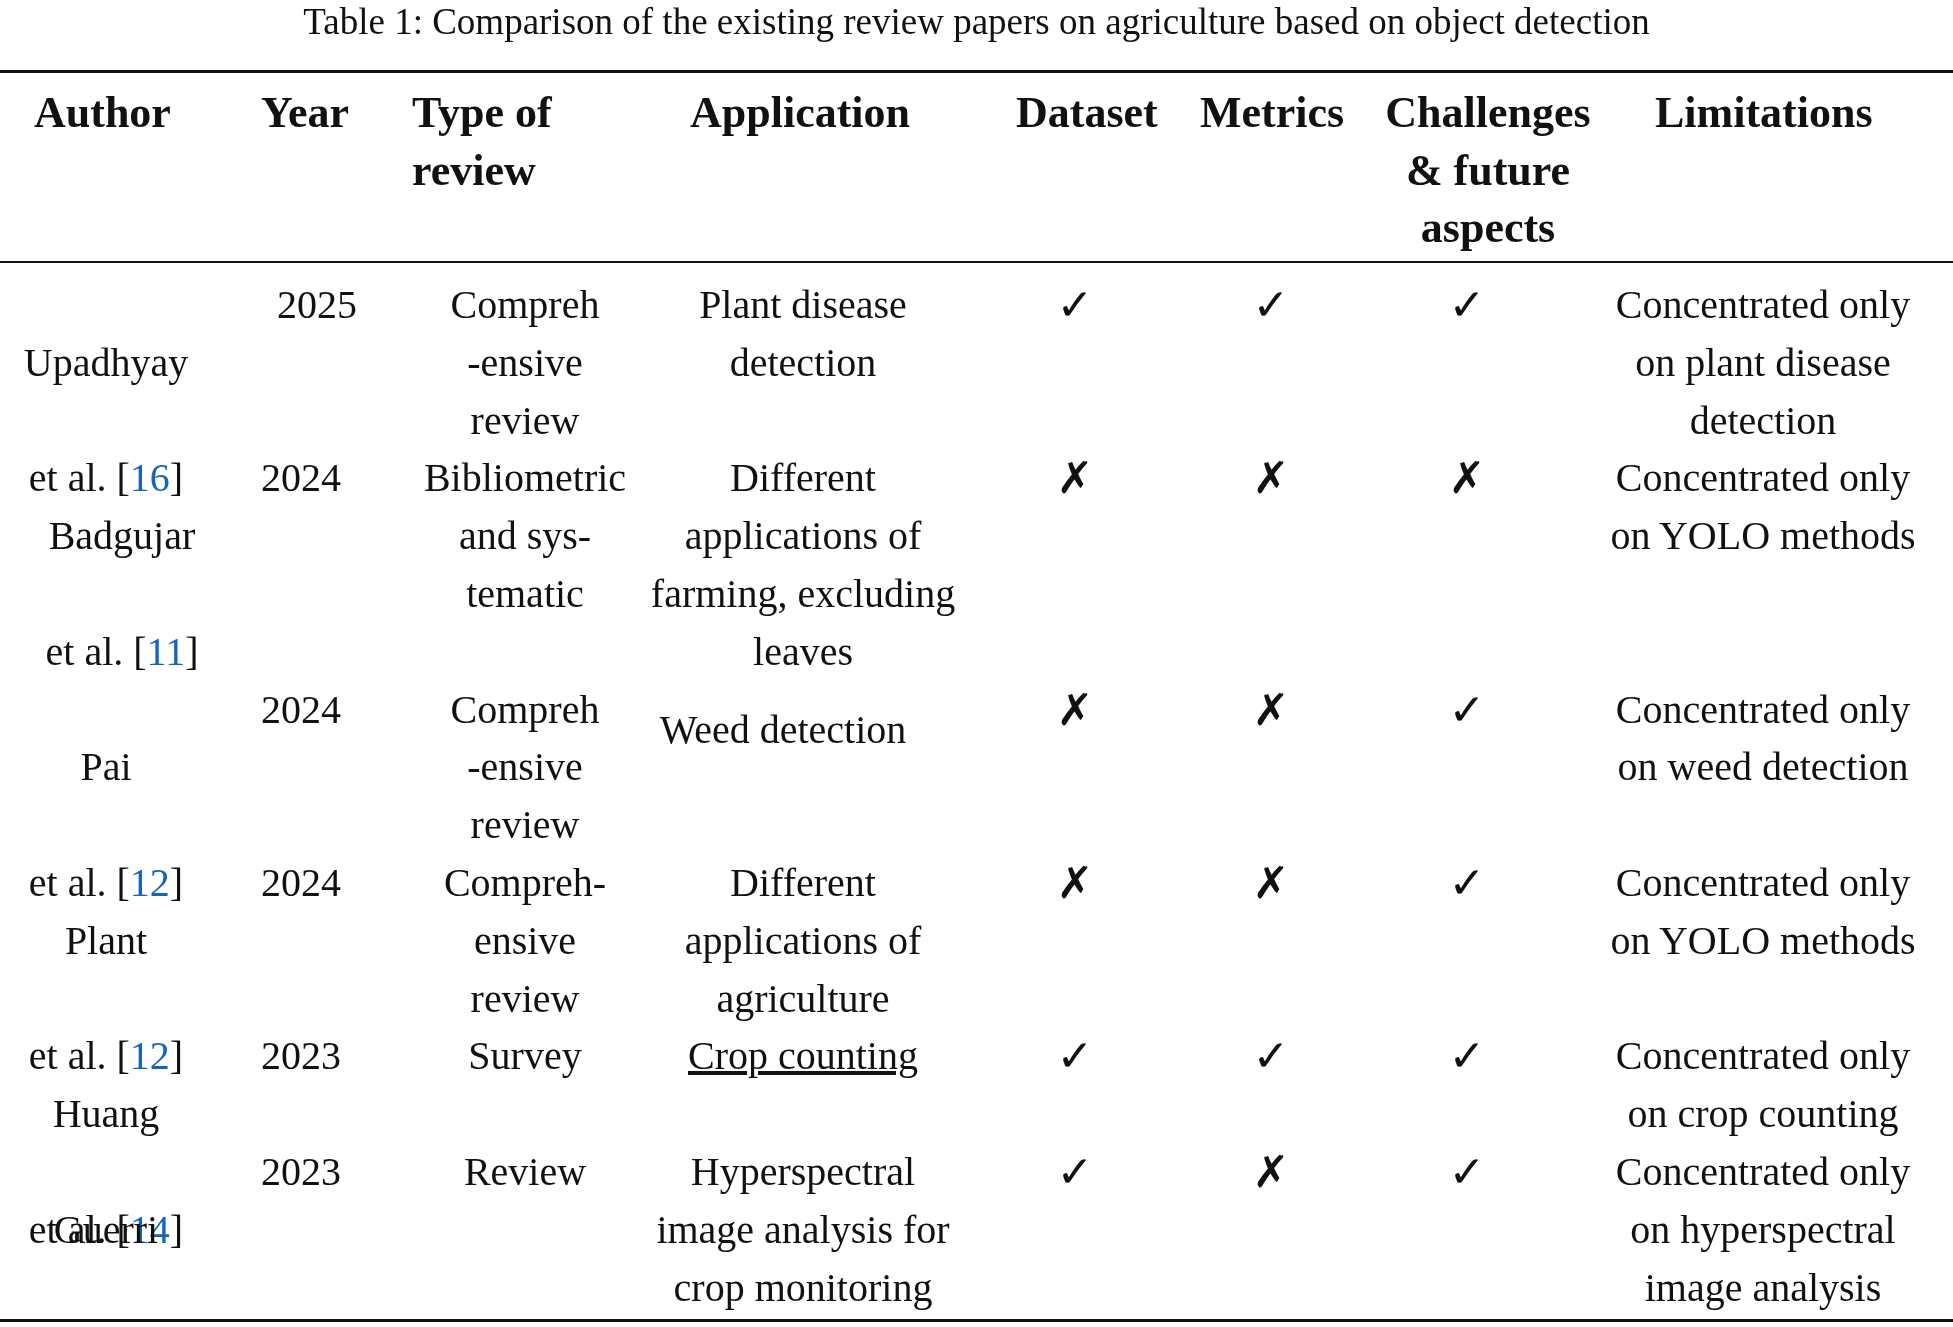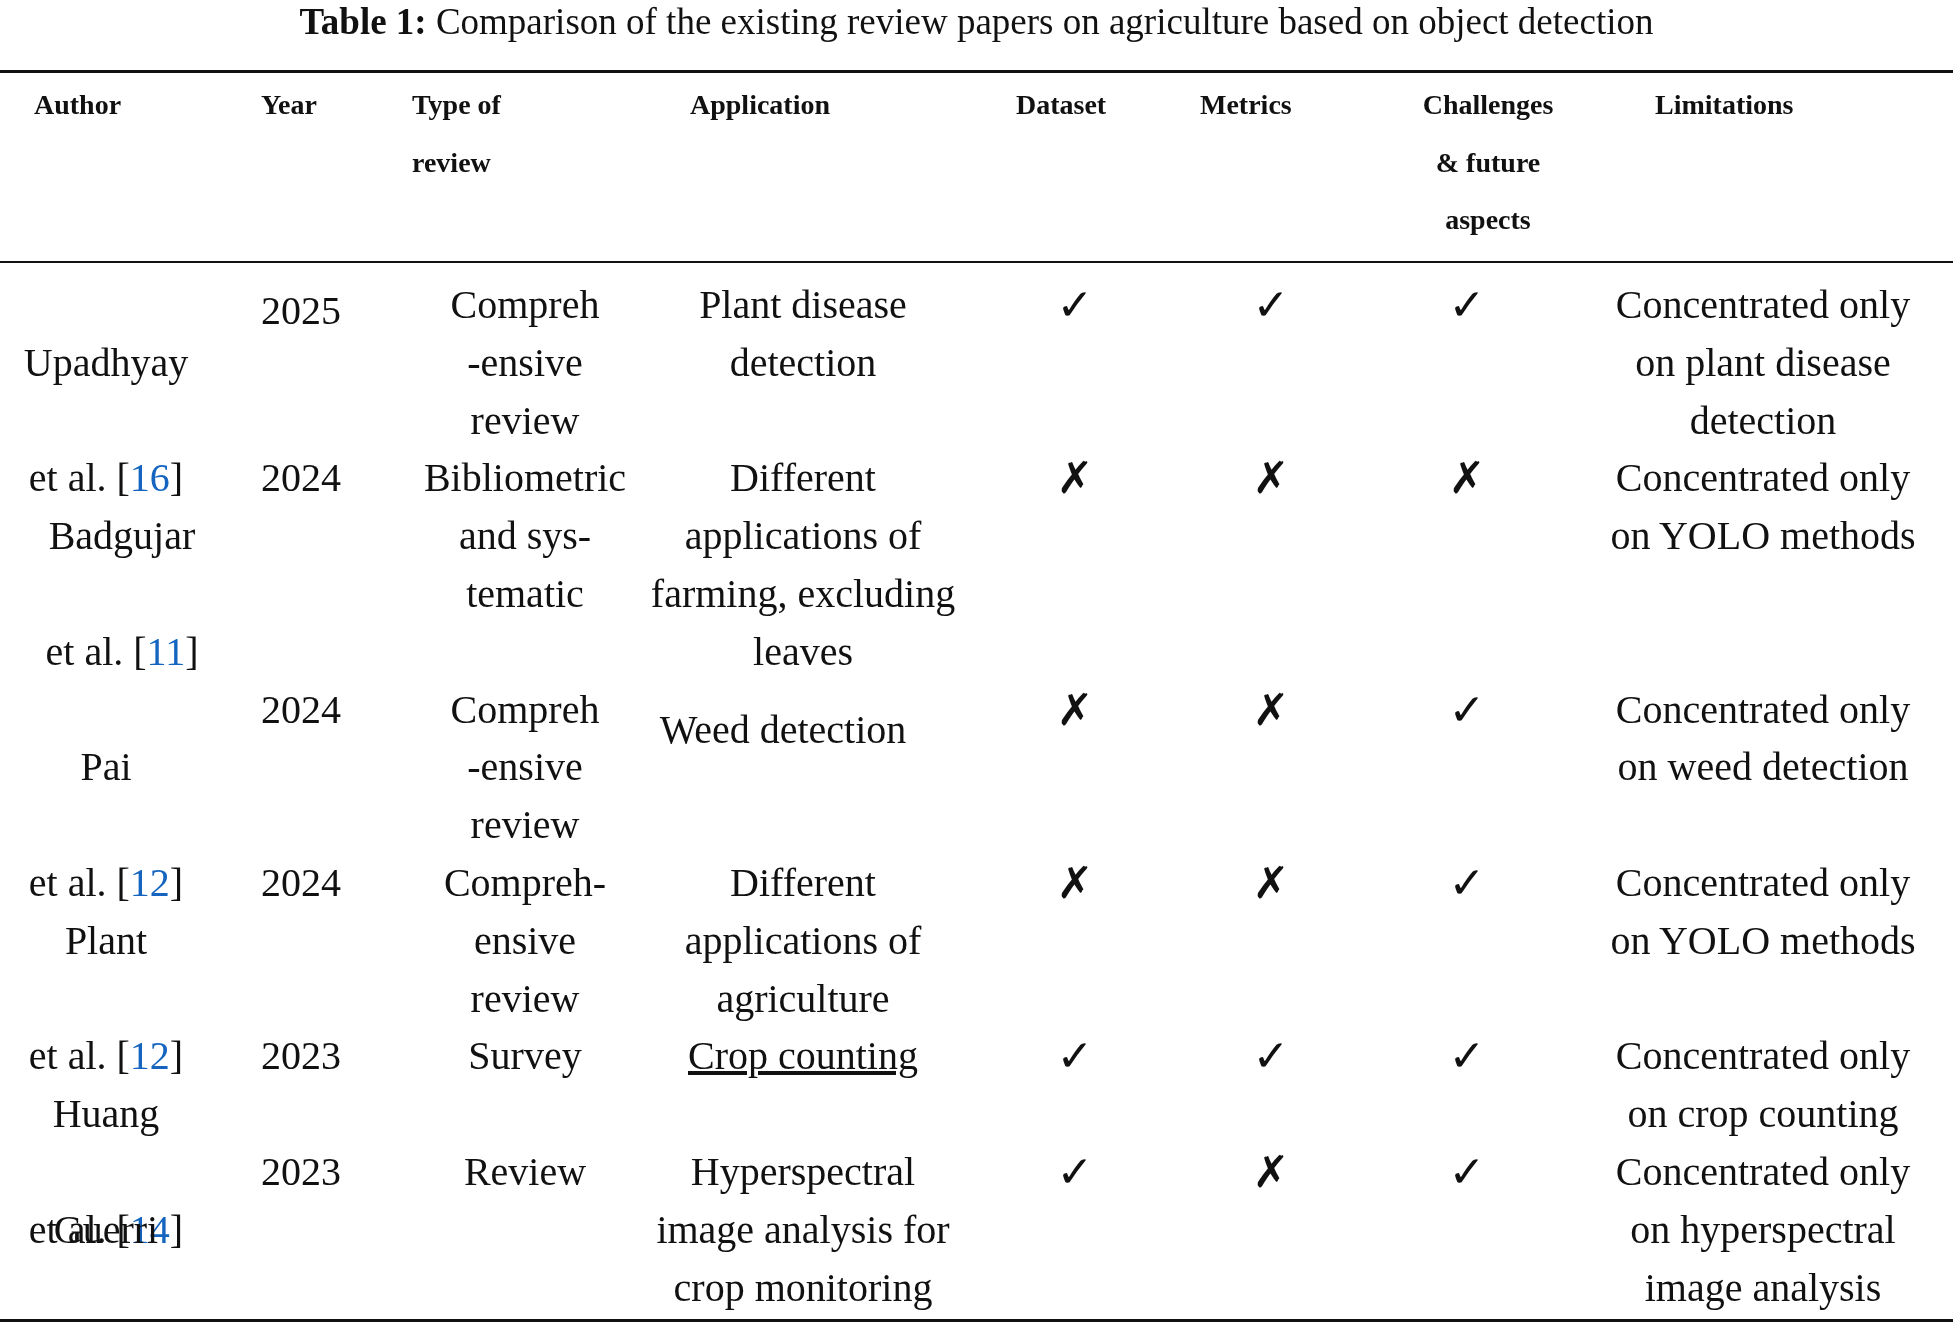--- a/index.html
+++ b/index.html
@@ -4,28 +4,28 @@
 <style>
   html, body { margin: 0; padding: 0; background: #ffffff; }
   body {
     width: 1953px; height: 1327px; position: relative; overflow: hidden;
     font-family: "Liberation Serif", "DejaVu Serif", serif; color: #111111;
   }
   .caption {
     position: absolute; left: 0; top: 0; width: 1953px; height: 44px;
     text-align: center; font-size: 37px; line-height: 44px; white-space: nowrap;
   }
-  .caption b { font-weight: bold; }
+  .caption b { font-weight: normal; }
   .rule { position: absolute; left: 0; width: 1953px; background: #111111; }
   .rule.top { top: 70px; height: 3px; }
   .rule.mid { top: 261px; height: 2px; }
   .rule.bottom { top: 1319px; height: 3px; }
 
   .head-cell {
-    position: absolute; top: 76px; font-weight: bold; font-size: 28px; line-height: 57.6px;
+    position: absolute; top: 84px; font-weight: bold; font-size: 44px; line-height: 57.6px;
     white-space: pre-line;
   }
   .cell {
     position: absolute; font-size: 40px; line-height: 57.8px; text-align: center;
     white-space: pre-line;
   }
   .mark { position: absolute; font-size: 44px; line-height: 57.8px; text-align: center; font-family: "DejaVu Sans", sans-serif; }
   .ref { color: #1565c0; }
 </style>
 </head>
@@ -52,21 +52,21 @@
 aspects</div>
   <div class="head-cell" style="left:1655px;">Limitations</div>
 </div>
 
 <div id="rows">
   <div>
     <div class="cell" style="left: 0px; width: 212px; top: 276px;">
       <span>Upadhyay</span><br>
       <span>et al. [</span><span class="ref">16</span><span>]</span>
     </div>
-    <div class="cell" style="left: 240px; width: 122px; top: 276px; margin-top: 6px;">2025</div>
+    <div class="cell" style="left: 256px; width: 122px; top: 276px;">2025</div>
     <div class="cell" style="left: 402px; width: 246px; top: 276px;">Compreh
 -ensive
 review</div>
     <div class="cell" style="left: 620px; width: 366px; top: 276px;">Plant disease
 detection</div>
     <div class="mark" style="left: 1030px; width: 90px; top: 276px;">✓</div>
     <div class="mark" style="left: 1226px; width: 90px; top: 276px;">✓</div>
     <div class="mark" style="left: 1422px; width: 90px; top: 276px;">✓</div>
     <div class="cell" style="left: 1580px; width: 366px; top: 276px;">Concentrated only
 on plant disease

